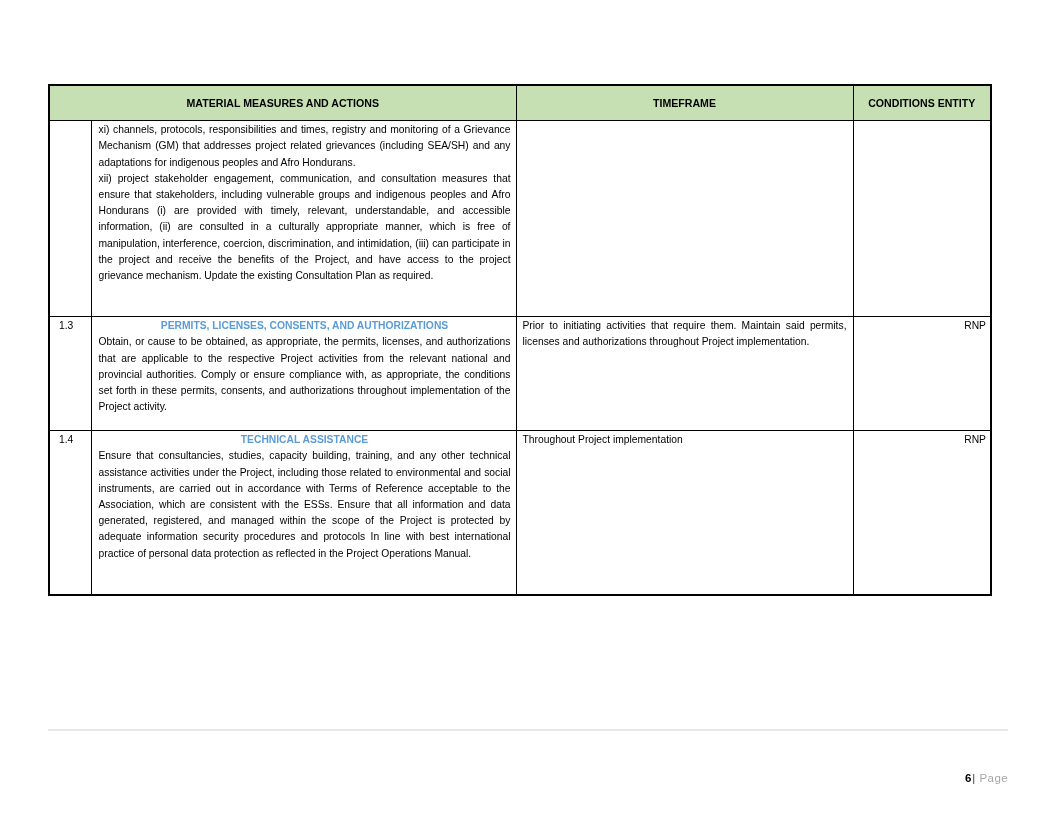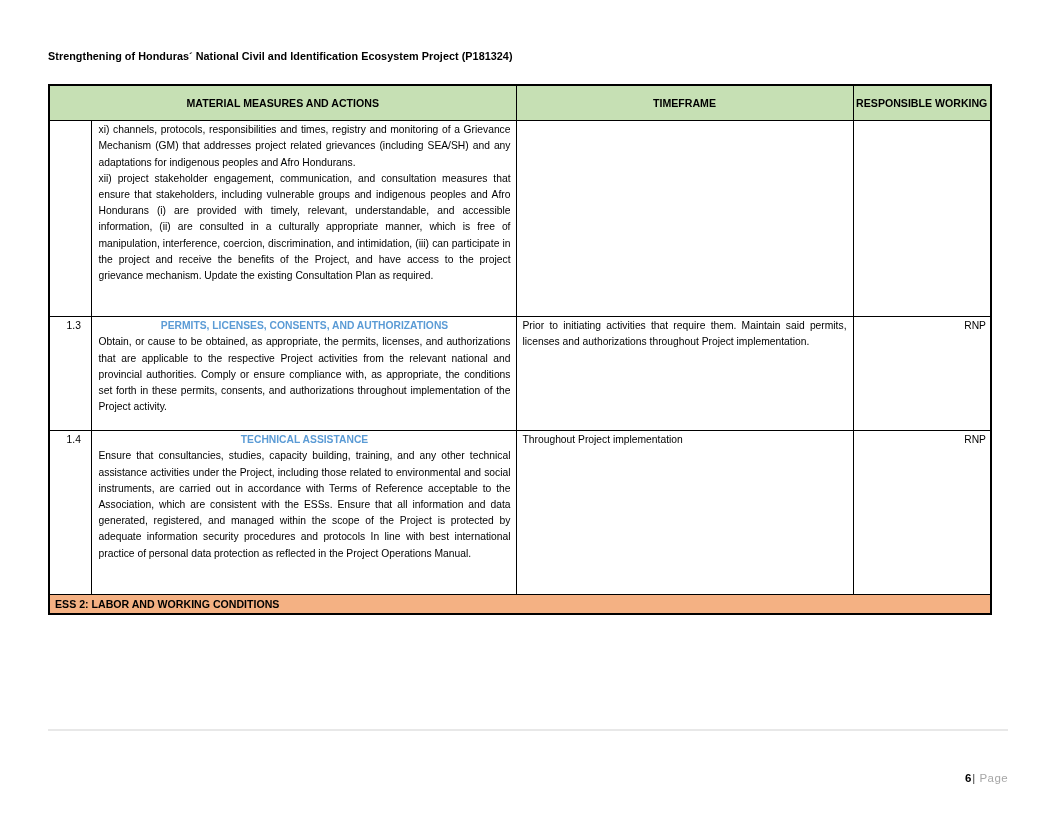--- a/index.html
+++ b/index.html
@@ -47,21 +47,21 @@
     background: #C6E0B4;
     font-weight: bold;
     font-size: 10.6px;
     text-align: center;
     vertical-align: middle;
     height: 15px;
     padding: 9px 2px;
   }
   td.num {
     padding: 1px 2px 0 9px;
-    text-align: center;
+    text-align: left;
   }
   td.content {
     padding: 1px 5px 0 7px;
     text-align: justify;
   }
   td.content p {
     margin: 0;
     text-align: justify;
   }
   td.content .heading {
@@ -115,34 +115,33 @@
   .footer-text .pl {
     color: #A6A6A6;
     letter-spacing: 0.4px;
   }
 </style>
 </head>
 <body>
 
 <div class="page">
 
-  <div class="doc-title">Strengthening of Honduras´ National Civil and Identification Ecosystem Project (P181324)</div>
 
   <table class="measures-table">
     <colgroup>
       <col style="width:42px">
       <col style="width:425px">
       <col style="width:337px">
       <col style="width:138px">
     </colgroup>
     <thead>
       <tr>
         <th colspan="2">MATERIAL MEASURES AND ACTIONS</th>
         <th>TIMEFRAME</th>
-        <th>RESPONSIBLE WORKING</th>
+        <th>CONDITIONS ENTITY</th>
       </tr>
     </thead>
     <tbody>
       <tr class="r0">
         <td class="num"></td>
         <td class="content">
           <p>xi) channels, protocols, responsibilities and times, registry and monitoring of a Grievance Mechanism (GM) that addresses project related grievances (including SEA/SH) and any adaptations for indigenous peoples and Afro Hondurans.</p>
           <p>xii) project stakeholder engagement, communication, and consultation measures that ensure that stakeholders, including vulnerable groups and indigenous peoples and Afro Hondurans (i) are provided with timely, relevant, understandable, and accessible information, (ii) are consulted in a culturally appropriate manner, which is free of manipulation, interference, coercion, discrimination, and intimidation, (iii) can participate in the project and receive the benefits of the Project, and have access to the project grievance mechanism. Update the existing Consultation Plan as required.</p>
         </td>
         <td class="tf"></td>
@@ -162,23 +161,20 @@
       <tr class="r2">
         <td class="num">1.4</td>
         <td class="content">
           <div class="heading">TECHNICAL ASSISTANCE</div>
           <p>Ensure that consultancies, studies, capacity building, training, and any other technical assistance activities under the Project, including those related to environmental and social instruments, are carried out in accordance with Terms of Reference acceptable to the Association, which are consistent with the ESSs. Ensure that all information and data generated, registered, and managed within the scope of the Project is protected by adequate information security procedures and protocols In line with best international practice of personal data protection as reflected in the Project Operations Manual.</p>
         </td>
         <td class="tf">Throughout Project implementation</td>
         <td class="re">RNP</td>
       </tr>
 
-      <tr class="section">
-        <td colspan="4">ESS 2: LABOR AND WORKING CONDITIONS</td>
-      </tr>
     </tbody>
   </table>
 
   <div class="footer-rule"></div>
 
   <div class="footer-text">
     <span class="pn">6</span><span class="bar">|</span>
     <span class="pl">Page</span>
   </div>
 

